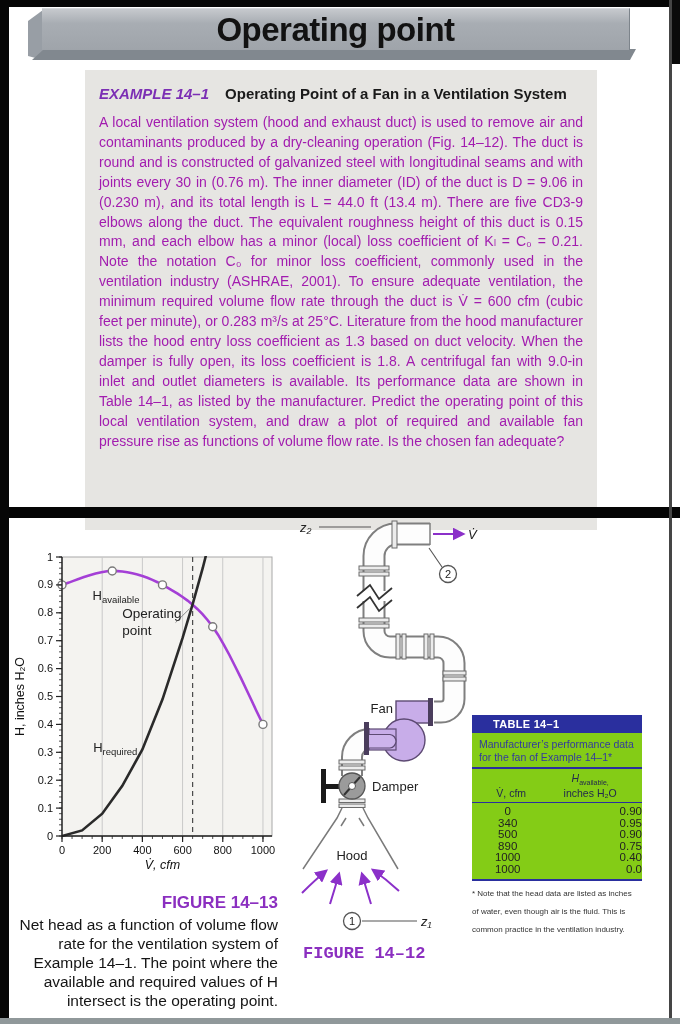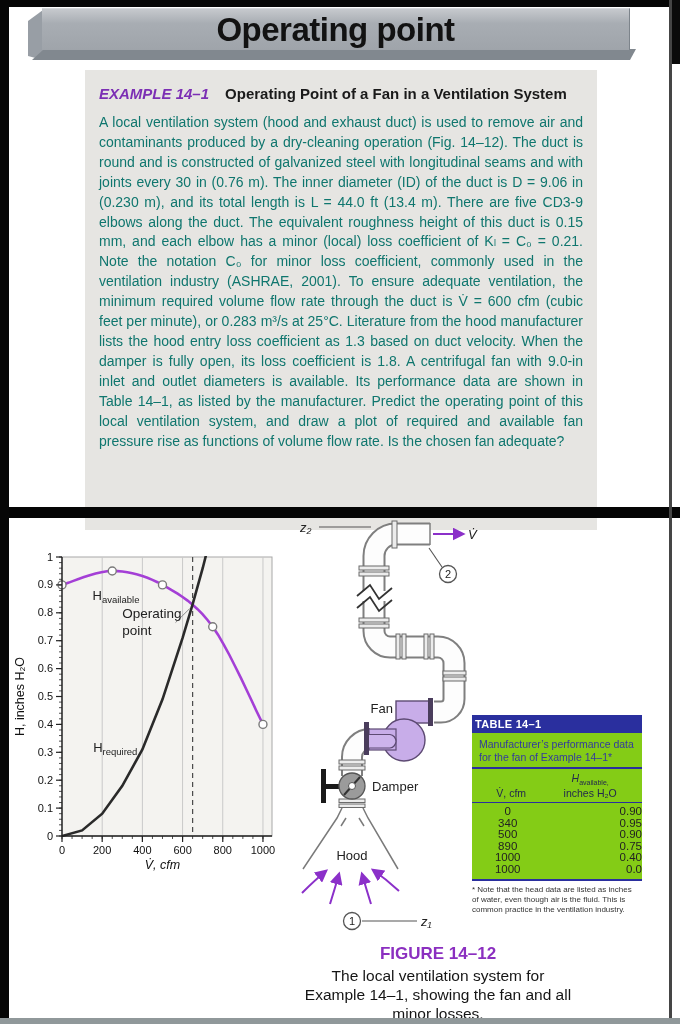--- a/index.html
+++ b/index.html
@@ -23,53 +23,53 @@
           border-top:1px solid #d4d7da; border-right:1px solid #7d848b;
           display:flex; align-items:center; justify-content:center;text-align:center; }
   .banner-title { font-size:33px; font-weight:bold; color:#121212; letter-spacing:-0.5px; }
 
   
   .example { position:absolute; left:85px; top:70px; width:512px; height:460px;
              background:#e6e5e2; box-sizing:border-box; padding:15px 14px 0 14px; }
   .ex-head { display:flex; align-items:baseline; }
   .ex-label { color:#7c2fb4; font-weight:bold; font-style:italic; font-size:15px; white-space:nowrap; }
   .ex-title { font-weight:bold; font-size:15px; margin-left:16px; color:#1a1a1a; }
-  .ex-body { margin-top:11px; font-size:14px; line-height:19.9px; text-align:justify; color:#0f766e; }
+  .ex-body { margin-top:11px; font-size:14px; line-height:19.9px; text-align:justify; color:#a21caf; }
 
   
   .fig13 { position:absolute; left:8px; top:893px; width:270px; text-align:right; }
   .fig-label { color:#8b2fc0; font-weight:bold; font-size:17px; margin-bottom:2px; }
   .fig-cap { font-size:15.5px; line-height:19px; color:#151515; }
 
   
-  .fig12 { position:absolute; left:303px; top:944px; width:270px; text-align:center; }
+  .fig12 { position:absolute; left:303px; top:944px; width:270px; text-align:left;font-family:Liberation Mono, monospace; }
 
   
   .chart-wrap  { position:absolute; left:4px;  top:540px; }
   .diagram-wrap{ position:absolute; left:290px; top:512px; }
   svg { font-family:"Liberation Sans","DejaVu Sans",sans-serif; }
 
   
   .tbl { position:absolute; left:472px; top:715px; width:170px; }
   .tbl-header { background:#2a2f9e; color:#fff; font-weight:bold; font-size:11px;
-                padding:3px 7px 3px 3px; letter-spacing:0.3px; }
+                padding:3px 7px 3px 21px; letter-spacing:0.3px; }
   .tbl-body { background:#84cc16; border-bottom:2px solid #2a2f9e; }
   .tbl-subtitle { font-size:10.5px; line-height:12.5px; color:#333a9e; padding:5px 7px 4px 7px;
                   border-bottom:2px solid #2a2f9e; }
   .tbl-colhead { display:flex; align-items:flex-end; padding:4px 6px 3px 6px;
                  border-bottom:1.5px solid #2a2f9e; font-size:10.5px; color:#23294d; }
   .tbl-colhead .c1 { width:42%; text-align:center; }
   .tbl-colhead .c2 { width:58%; text-align:center; line-height:11px; }
   .tbl-colhead .hmain { font-style:italic; }
   .tbl-colhead sub { font-size:7px; }
   .tbl-rows { padding:3px 0 4px 0; }
   .tbl-row { display:flex; font-size:11.5px; line-height:11.5px; color:#222; }
   .tbl-row .c1 { width:42%; text-align:center; }
   .tbl-row .c2 { width:58%; text-align:right; }
-  .tbl-foot { font-size:8px; line-height:10px; color:#333; margin-top:4px; padding-right:4px; }
+  .tbl-foot { font-size:8px; line-height:18px; color:#333; margin-top:4px; padding-right:4px; }
 </style>
 </head>
 <body>
 
 <div class="page">
   <div class="edge-top"></div>
   <div class="edge-right-top"></div>
 
   <div class="banner">
     <div class="banner-bevel-left"></div>
@@ -219,20 +219,24 @@
         <text x="88.54545454545455" y="60.245000000000005" font-size="13" fill="#222"><tspan>H</tspan><tspan dy="3" font-size="9.5">available</tspan></text>
         <text x="89.14832535885168" y="212.3" font-size="13" fill="#222"><tspan>H</tspan><tspan dy="3" font-size="9.5">required</tspan></text>
         <line x1="171.54066985645932" y1="82.565" x2="185.62200956937798" y2="68.662" stroke="#8a8a8a" stroke-width="1"></line>
         <text x="118.28708133971293" y="78.38" font-size="13.5" fill="#222">Operating</text>
         <text x="118.28708133971293" y="95.38" font-size="13.5" fill="#222">point</text>
         <text x="158.47846889952154" y="329" text-anchor="middle" font-size="12.5" fill="#111" font-style="italic">V̇, cfm</text>
         <text x="20" y="156.5" text-anchor="middle" font-size="12.5" fill="#111" transform="rotate(-90 20 156.5)">H, inches H₂O</text>
       </svg>
   </div>
 
+  <div class="fig13">
+    <div class="fig-label">FIGURE 14–13</div>
+    <div class="fig-cap">Net head as a function of volume flow rate for the ventilation system of Example 14–1. The point where the available and required values of H intersect is the operating point.</div>
+  </div>
 
   <div class="diagram-wrap">
     <svg width="190" height="420" viewBox="290 512 190 420">
       <defs>
         <marker id="arrP" viewBox="0 0 10 10" refX="8" refY="5" markerWidth="6.5" markerHeight="6.5" orient="auto-start-reverse">
           <path d="M0,0 L10,5 L0,10 z" fill="#8b30c9"></path>
         </marker>
       </defs>
 
       <g>
@@ -364,19 +368,18 @@
             <span class="c1">1000</span>
             <span class="c2">0.0</span>
           </div>
         </div>
     </div>
     <div class="tbl-foot">* Note that the head data are listed as inches of water, even though air is the fluid. This is common practice in the ventilation industry.</div>
   </div>
 
   <div class="fig12">
     <div class="fig-label">FIGURE 14–12</div>
-    <div class="fig-cap">The local ventilation system for Example 14–1, showing the fan and all minor losses.</div>
   </div>
 
   <div class="edge-left"></div>
   <div class="edge-right"></div>
   <div class="edge-bottom"></div>
 </div>
 
 </body></html>

